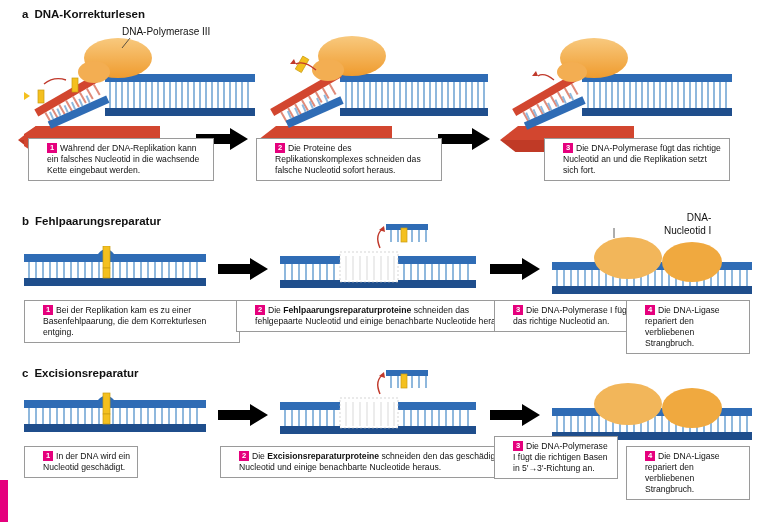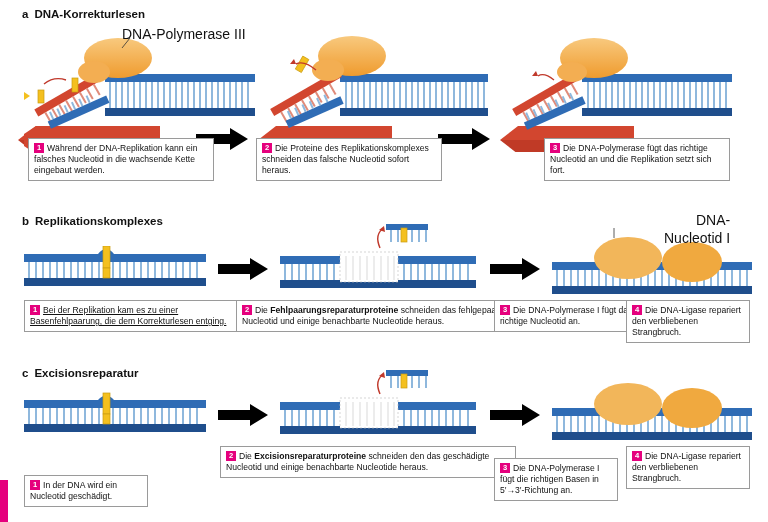--- a/index.html
+++ b/index.html
@@ -17,21 +17,21 @@
   
   .sec-head{display:flex;align-items:baseline;gap:6px;font-size:11.5px;}
   .sec-letter{font-weight:bold;font-size:11.5px;color:#111;}
   .sec-title{font-weight:bold;font-size:11.5px;color:#111;}
 
   
   .callout{
     box-sizing:border-box;
     border:1px solid #9a9a9a;
     background:#ffffff;
-    padding:4px 5px 4px 5px;
+    padding:4px 5px 4px 18px;
     font-size:8.6px;
     line-height:1.28;
     color:#111;
     box-shadow:0 0 0 0 rgba(0,0,0,0);
   }
   .callout .num{
     display:inline-block;
     background:#e5007d;
     color:#fff;
     font-size:7.6px;
@@ -39,21 +39,21 @@
     width:10px;height:10px;
     line-height:10px;
     text-align:center;
     margin-right:3px;
     vertical-align:1px;
   }
   .callout b{font-weight:bold;}
   .ctext{display:inline;}
 
   
-  .lbl{font-size:14px;color:#111;line-height:1.25;}
+  .lbl{font-size:10px;color:#111;line-height:1.25;}
 
   
   .leftbar{position:absolute;left:0;bottom:0;width:8px;height:42px;background:#e5007d;}
 </style>
 </head>
 <body>
 
 <div class="stage">
 
   <div class="abs sec-head" style="left:22px;top:8px;">
@@ -295,21 +295,21 @@
   </div>
   <div class="abs callout" style="left:256px;top:138px;width:186px;">
     <span class="num">2</span><span class="ctext">Die Proteine des Replikationskomplexes schneiden das falsche Nucleotid sofort heraus.</span>
   </div>
   <div class="abs callout" style="left:516px;top:138px;width:186px;margin-left:28px;">
     <span class="num">3</span><span class="ctext">Die DNA-Polymerase fügt das richtige Nucleotid an und die Replikation setzt sich fort.</span>
   </div>
 
   <div class="abs sec-head" style="left:22px;top:215px;">
     <span class="sec-letter">b</span>
-    <span class="sec-title">Replikationskomplexes</span>
+    <span class="sec-title">Fehlpaarungsreparatur</span>
   </div>
 
   <svg class="abs" style="left:24px;top:246px;" width="182" height="46">
     <rect x="0" y="8" width="182" height="8" fill="#2f6cb5"></rect>
     <rect x="0" y="32" width="182" height="8" fill="#1f4e8c"></rect>
     <g stroke="#8fb8dd" stroke-width="2">
       <line x1="5" y1="16" x2="5" y2="32"></line>
         <line x1="12" y1="16" x2="12" y2="32"></line>
       <line x1="19" y1="16" x2="19" y2="32"></line>
         <line x1="26" y1="16" x2="26" y2="32"></line>
@@ -437,21 +437,21 @@
     </g>
     <ellipse cx="76" cy="30" rx="34" ry="21" fill="#f2b65a"></ellipse>
     <ellipse cx="140" cy="34" rx="30" ry="20" fill="#f0a93f"></ellipse>
     <line x1="62" y1="10" x2="62" y2="-4" stroke="#333" stroke-width="0.8"></line>
   </svg>
   <div class="abs lbl" style="left:664px;top:212px;text-align:right;">
     <div>DNA-</div>
     <div>Nucleotid I</div>
   </div>
 
-  <div class="abs callout" style="left:24px;top:300px;width:216px;text-decoration:underline;">
+  <div class="abs callout" style="left:24px;top:300px;width:216px;">
     <span class="num">1</span><span class="ctext">Bei der Replikation kam es zu einer Basenfehlpaarung, die dem Korrekturlesen entging.</span>
   </div>
   <div class="abs callout" style="left:236px;top:300px;width:280px;">
     <span class="num">2</span><span class="ctext">Die </span><b>Fehlpaarungsreparaturproteine</b><span class="ctext"> schneiden das fehlgepaarte Nucleotid und einige benachbarte Nucleotide heraus.</span>
   </div>
   <div class="abs callout" style="left:494px;top:300px;width:148px;">
     <span class="num">3</span><span class="ctext">Die DNA-Polymerase I fügt das richtige Nucleotid an.</span>
   </div>
   <div class="abs callout" style="left:626px;top:300px;width:124px;">
     <span class="num">4</span><span class="ctext">Die DNA-Ligase repariert den verbliebenen Strangbruch.</span>
@@ -585,27 +585,27 @@
         <line x1="166" y1="42" x2="166" y2="58"></line>
       <line x1="173" y1="42" x2="173" y2="58"></line>
         <line x1="180" y1="42" x2="180" y2="58"></line>
       <line x1="188" y1="42" x2="188" y2="58"></line>
         <line x1="195" y1="42" x2="195" y2="58"></line>
     </g>
     <ellipse cx="76" cy="30" rx="34" ry="21" fill="#f2b65a"></ellipse>
     <ellipse cx="140" cy="34" rx="30" ry="20" fill="#f0a93f"></ellipse>
   </svg>
 
-  <div class="abs callout" style="left:24px;top:446px;width:124px;margin-top:29px;">
+  <div class="abs callout" style="left:24px;top:446px;width:114px;">
     <span class="num">1</span><span class="ctext">In der DNA wird ein Nucleotid geschädigt.</span>
   </div>
   <div class="abs callout" style="left:220px;top:446px;width:296px;">
     <span class="num">2</span><span class="ctext">Die </span><b>Excisionsreparaturproteine</b><span class="ctext"> schneiden den das geschädigte Nucleotid und einige benachbarte Nucleotide heraus.</span>
   </div>
-  <div class="abs callout" style="left:494px;top:458px;width:124px;">
+  <div class="abs callout" style="left:494px;top:436px;width:124px;">
     <span class="num">3</span><span class="ctext">Die DNA-Polymerase I fügt die richtigen Basen in 5′→3′-Richtung an.</span>
   </div>
   <div class="abs callout" style="left:626px;top:446px;width:124px;">
     <span class="num">4</span><span class="ctext">Die DNA-Ligase repariert den verbliebenen Strangbruch.</span>
   </div>
 
   <div class="leftbar"></div>
 
 </div>
 

